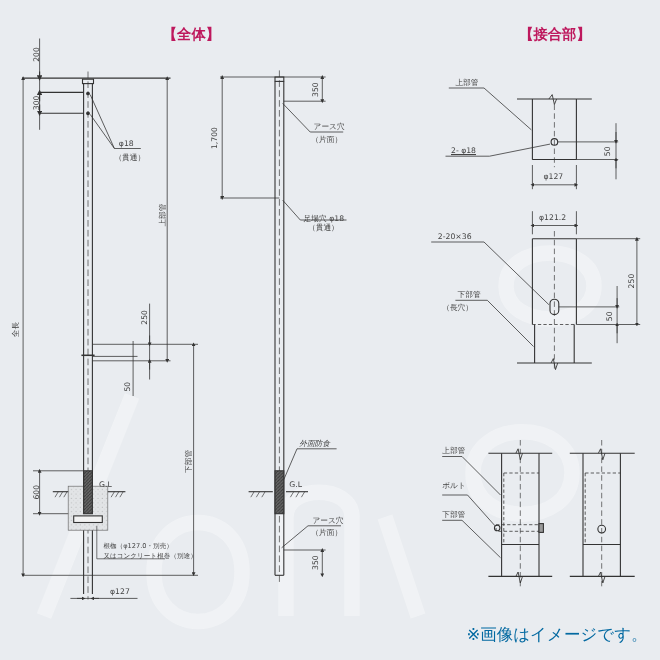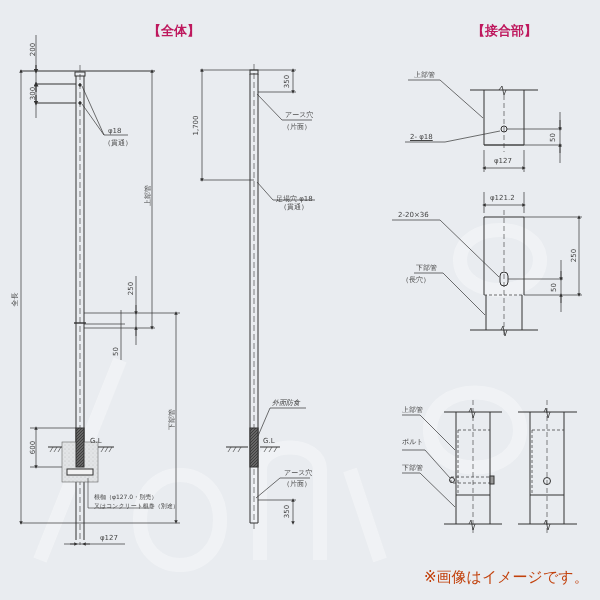--- a/index.html
+++ b/index.html
@@ -1,21 +1,21 @@
 <!DOCTYPE html>
 <html><head>
 <meta charset="utf-8">
 <style>
   html,body{margin:0;padding:0;background:#e9ecf0;}
   body{width:600px;height:600px;position:relative;overflow:hidden;font-family:"DejaVu Sans","Liberation Sans",sans-serif;color:#333;}
   svg{position:absolute;left:0;top:0;}
   .t{position:absolute;font-size:7px;color:#444;white-space:nowrap;line-height:1;}
   .title{position:absolute;font-size:13px;font-weight:bold;color:#be185d;white-space:nowrap;}
   .rot{transform:rotate(-90deg);transform-origin:center;}
-  .note{position:absolute;font-size:15px;color:#c2410c;white-space:nowrap;}
+  .note{position:absolute;font-size:15px;color:#0369a1;white-space:nowrap;}
 </style>
 </head>
 <body>
 
 <svg width="600" height="600" viewBox="0 0 600 600" xmlns="http://www.w3.org/2000/svg">
   <defs>
     <marker id="ar" viewBox="0 0 6 6" refX="3" refY="3" markerWidth="5" markerHeight="5" orient="auto-start-reverse">
       <path d="M0,0 L6,3 L0,6 z" fill="#333"></path>
     </marker>
     <pattern id="hatch" width="3" height="3" patternUnits="userSpaceOnUse">

